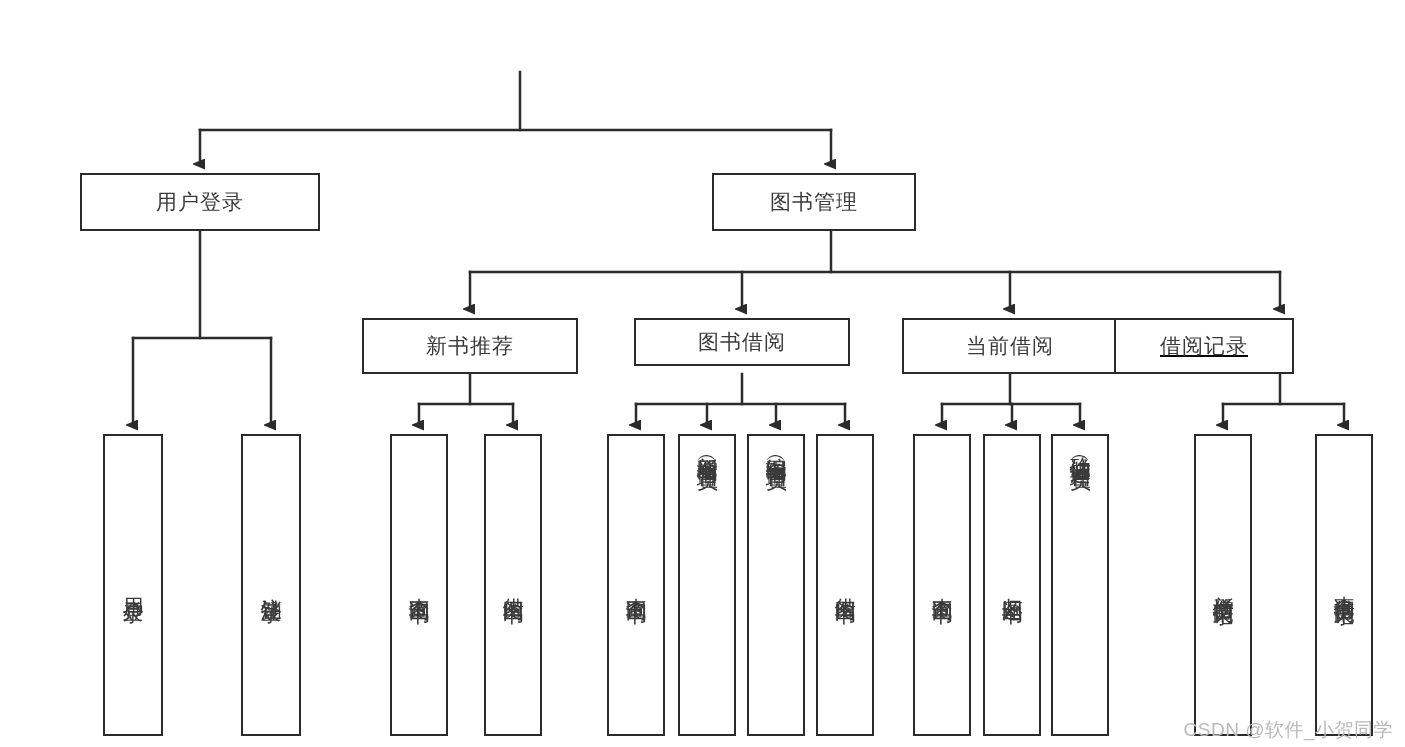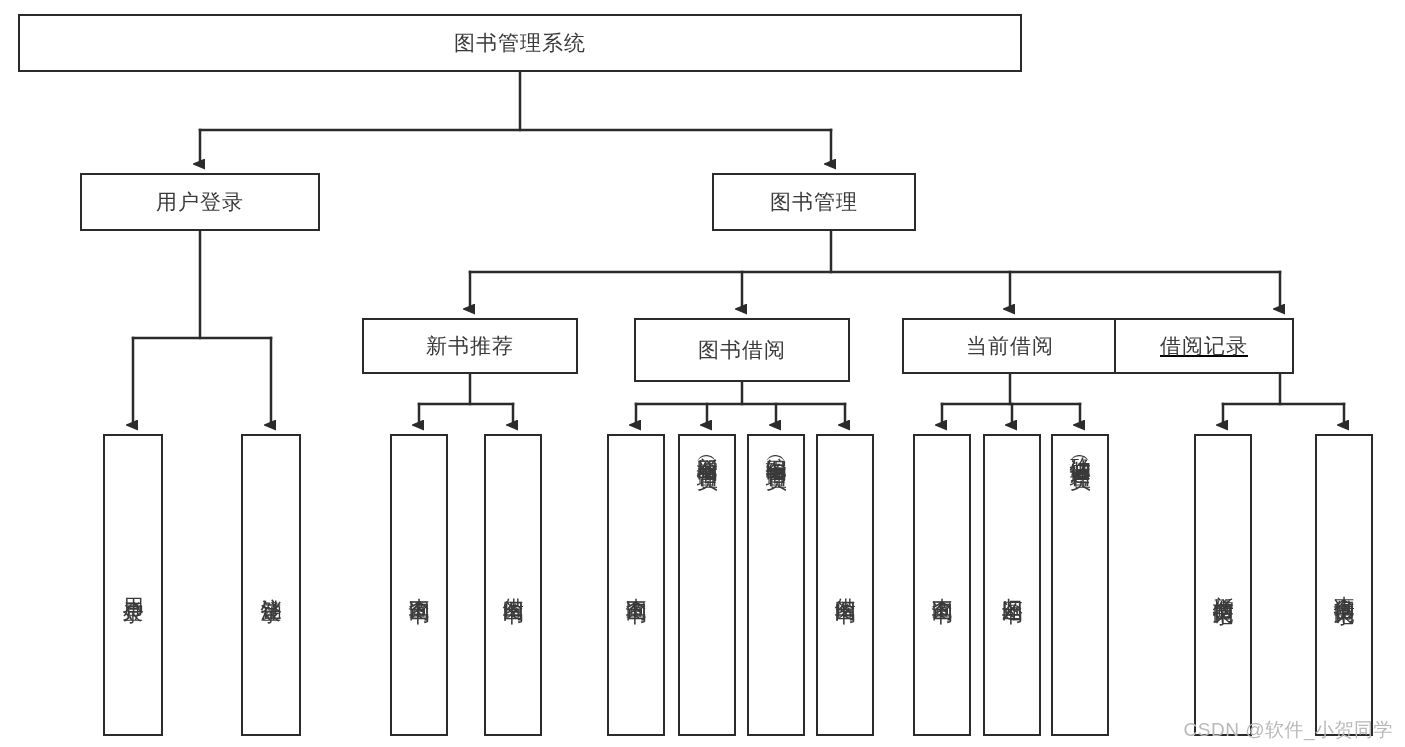--- a/index.html
+++ b/index.html
@@ -119,38 +119,35 @@
       <path d="M 1012 404 L 1012 421" marker-end="url(#arrow)"></path>
       <path d="M 1080 404 L 1080 421" marker-end="url(#arrow)"></path>
 
       <path d="M 1280 374 L 1280 404"></path>
       <path d="M 1223 404 L 1344 404"></path>
       <path d="M 1223 404 L 1223 421" marker-end="url(#arrow)"></path>
       <path d="M 1344 404 L 1344 421" marker-end="url(#arrow)"></path>
     </g>
   </svg>
 
-  <div class="node-box" id="root-node" style="left: 18px; top: 14px; width: 1004px; height: 58px;">
-    <span class="node-label-h">图书管理系统</span>
-  </div>
 
   <div id="level1-layer">
       <div class="node-box" style="left: 80px; top: 173px; width: 240px; height: 58px;">
         <span class="node-label-h">用户登录</span>
       </div>
       <div class="node-box" style="left: 712px; top: 173px; width: 204px; height: 58px;">
         <span class="node-label-h">图书管理</span>
       </div>
     </div>
 
   <div id="level2-layer">
       <div class="node-box" style="left: 362px; top: 318px; width: 216px; height: 56px; text-align: right;">
         <span class="node-label-h">新书推荐</span>
       </div>
-      <div class="node-box" style="left: 634px; top: 318px; width: 216px; height: 64px;">
+      <div class="node-box" style="left: 634px; top: 318px; width: 216px; height: 48px;">
         <span class="node-label-h">图书借阅</span>
       </div>
       <div class="node-box" style="left: 902px; top: 318px; width: 216px; height: 56px; text-align: center;">
         <span class="node-label-h">当前借阅</span>
       </div>
       <div class="node-box" style="left: 1114px; top: 318px; width: 180px; height: 56px; text-decoration: underline;">
         <span class="node-label-h">借阅记录</span>
       </div>
     </div>
 

